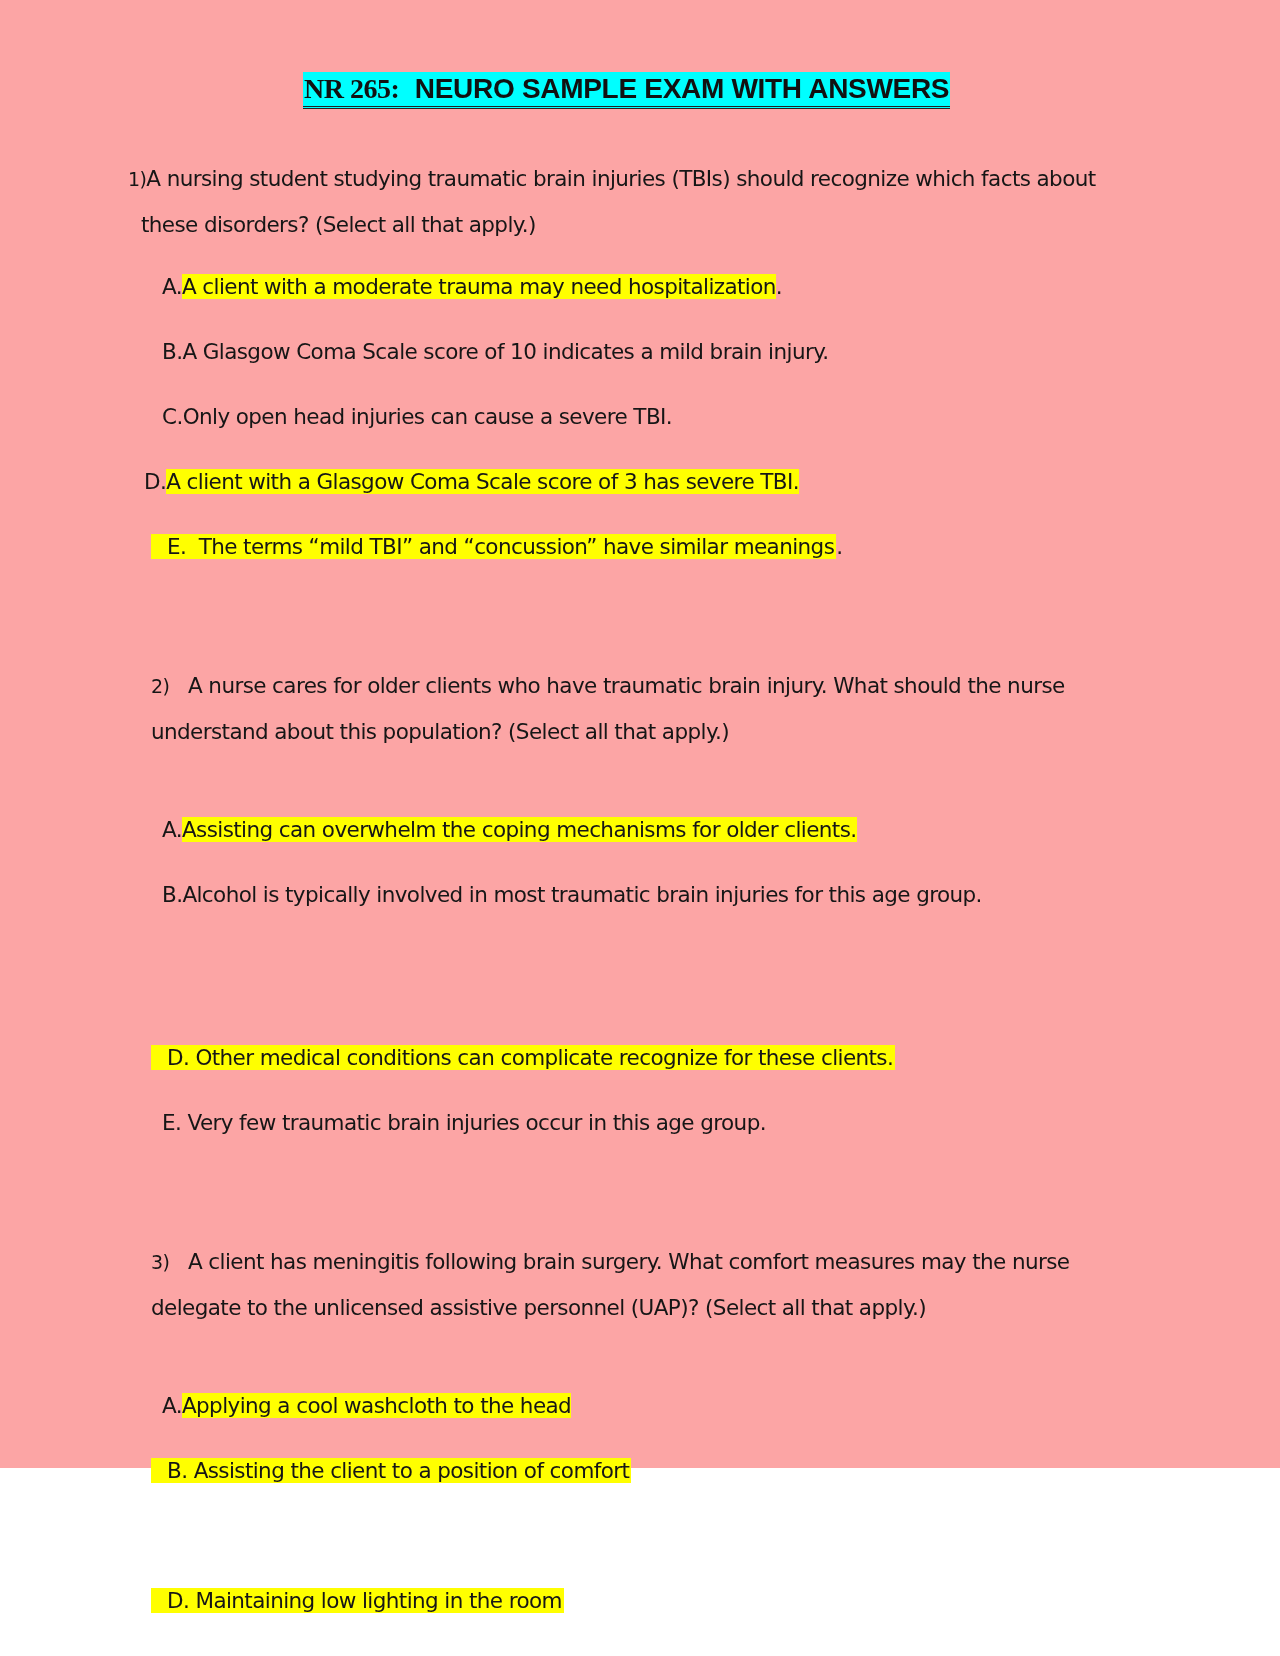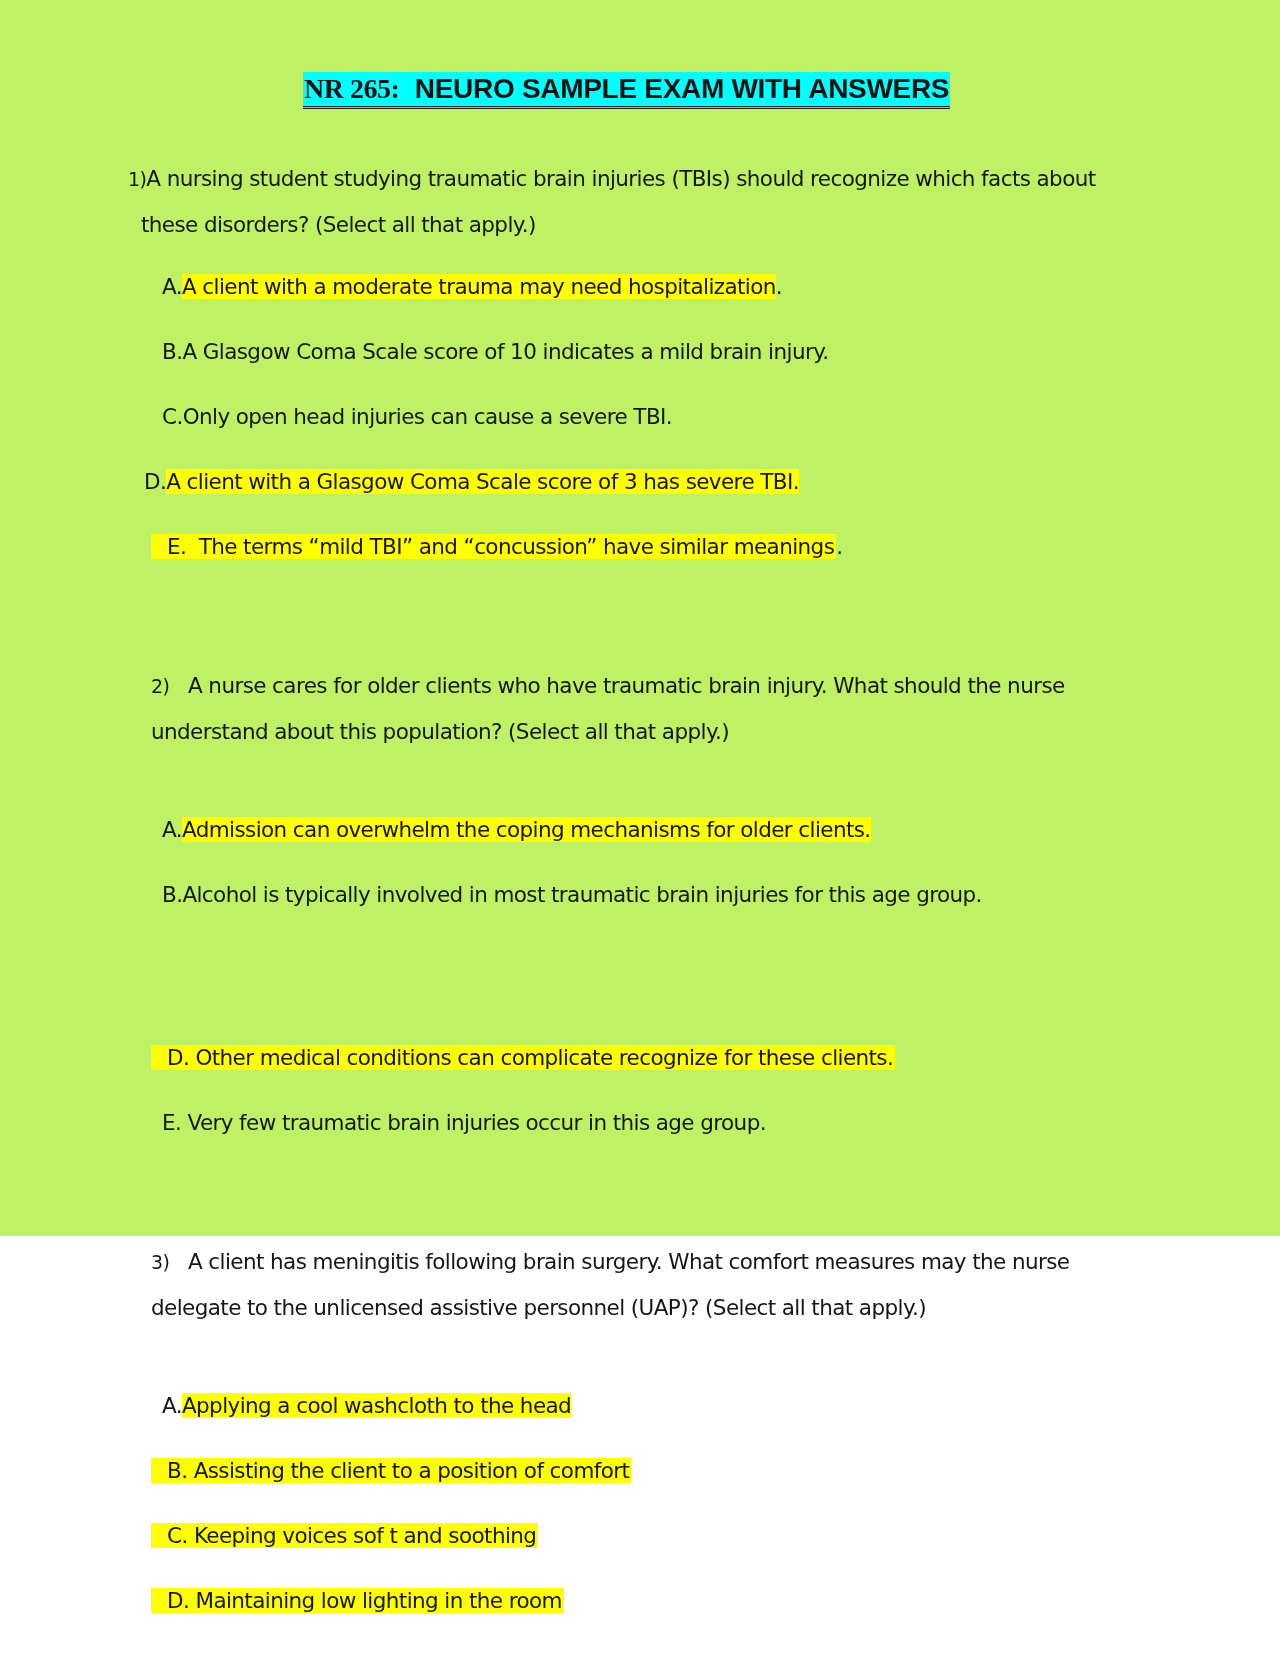--- a/index.html
+++ b/index.html
@@ -1,18 +1,18 @@
 <!DOCTYPE html>
 <html><head>
 <meta charset="utf-8">
 <style>
   html, body { margin: 0; padding: 0; background: #ffffff; }
   body { width: 1280px; height: 1656px; position: relative; overflow: hidden;
          font-family: "Liberation Sans", "DejaVu Sans", sans-serif; color: #111111; }
-  .page { position: absolute; left: 0; top: 0; width: 1280px; height: 1236px; background: #bef264; }
+  .page { position: absolute; left: 0; top: 0; width: 1280px; height: 1468px; background: #fca5a5; }
   .title { position: absolute; top: 72px; left: 303px; height: 34px; line-height: 34px;
            background: #00ffff; font-weight: bold; font-size: 28px; white-space: nowrap;
            border-bottom: 3px double #222; padding: 0 1px; }
   .title .t-num { font-family: "Liberation Serif", "DejaVu Serif", serif; letter-spacing: -0.5px; }
   .title .t-main { font-family: "Liberation Sans", sans-serif; letter-spacing: -0.3px; }
   .line { position: absolute; font-size: 21.5px; white-space: nowrap; line-height: 30px;
           font-family: "DejaVu Sans", "Liberation Sans", sans-serif; letter-spacing: -0.6px; color: #161616; margin-top: 16px; }
   .qnum { font-size: 19px; }
   .hl { background: #ffff00; }
   .hl-block { background: #ffff00; padding: 0 2px 0 16px; }
@@ -46,21 +46,21 @@
   <div class="line" style="top:516px;left:151px;">
     <span class="hl-block"><span>E.</span>&nbsp;&nbsp;<span>The terms “mild TBI” and “concussion” have similar meanings</span></span><span>.</span>
   </div>
 
   <div class="line" style="top:655px;left:151px;">
     <span class="qnum">2)</span>&nbsp;&nbsp;&nbsp;<span>A nurse cares for older clients who have traumatic brain injury. What should the nurse</span>
   </div>
   <div class="line" style="top:701px;left:151px;">understand about this population? (Select all that apply.)</div>
 
   <div class="line" style="top:799px;left:162px;">
-    <span>A.</span><span class="hl">Admission can overwhelm the coping mechanisms for older clients.</span>
+    <span>A.</span><span class="hl">Assisting can overwhelm the coping mechanisms for older clients.</span>
   </div>
   <div class="line" style="top:864px;left:162px;">
     <span>B.</span><span>Alcohol is typically involved in most traumatic brain injuries for this age group.</span>
   </div>
   <div class="line" style="top:1027px;left:151px;">
     <span class="hl-block"><span>D.</span> <span>Other medical conditions can complicate recognize for these clients.</span></span>
   </div>
   <div class="line" style="top:1092px;left:162px;">
     <span>E.</span> <span>Very few traumatic brain injuries occur in this age group.</span>
   </div>
@@ -69,20 +69,17 @@
     <span class="qnum">3)</span>&nbsp;&nbsp;&nbsp;<span>A client has meningitis following brain surgery. What comfort measures may the nurse</span>
   </div>
   <div class="line" style="top:1277px;left:151px;">delegate to the unlicensed assistive personnel (UAP)? (Select all that apply.)</div>
 
   <div class="line" style="top:1375px;left:162px;">
     <span>A.</span><span class="hl">Applying a cool washcloth to the head</span>
   </div>
   <div class="line" style="top:1440px;left:151px;">
     <span class="hl-block"><span>B.</span> <span>Assisting the client to a position of comfort</span></span>
   </div>
-  <div class="line" style="top:1505px;left:151px;">
-    <span class="hl-block"><span>C.</span> <span> Keeping voices sof t and soothing</span></span>
-  </div>
   <div class="line" style="top:1570px;left:151px;">
     <span class="hl-block"><span>D.</span> <span>Maintaining low lighting in the room</span></span>
   </div>
 
 </div>
 
 </body></html>

